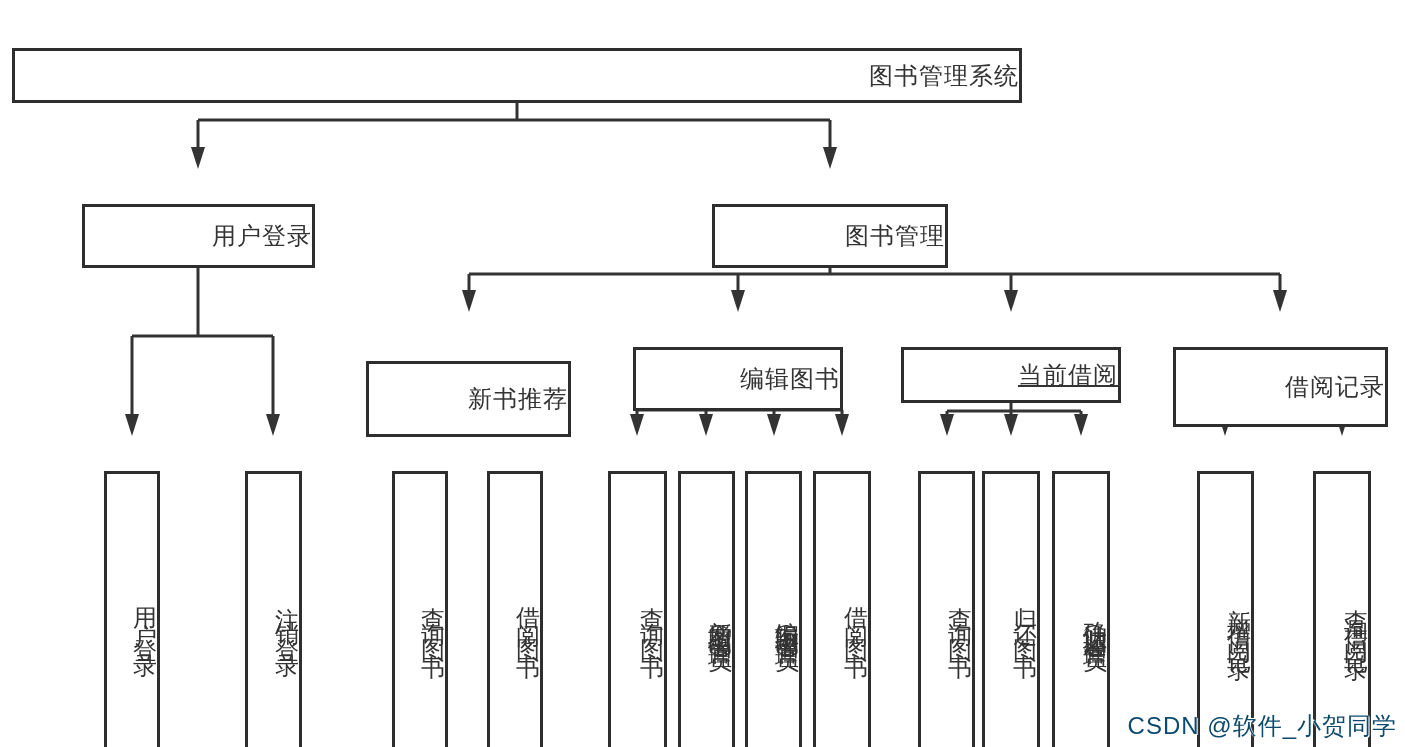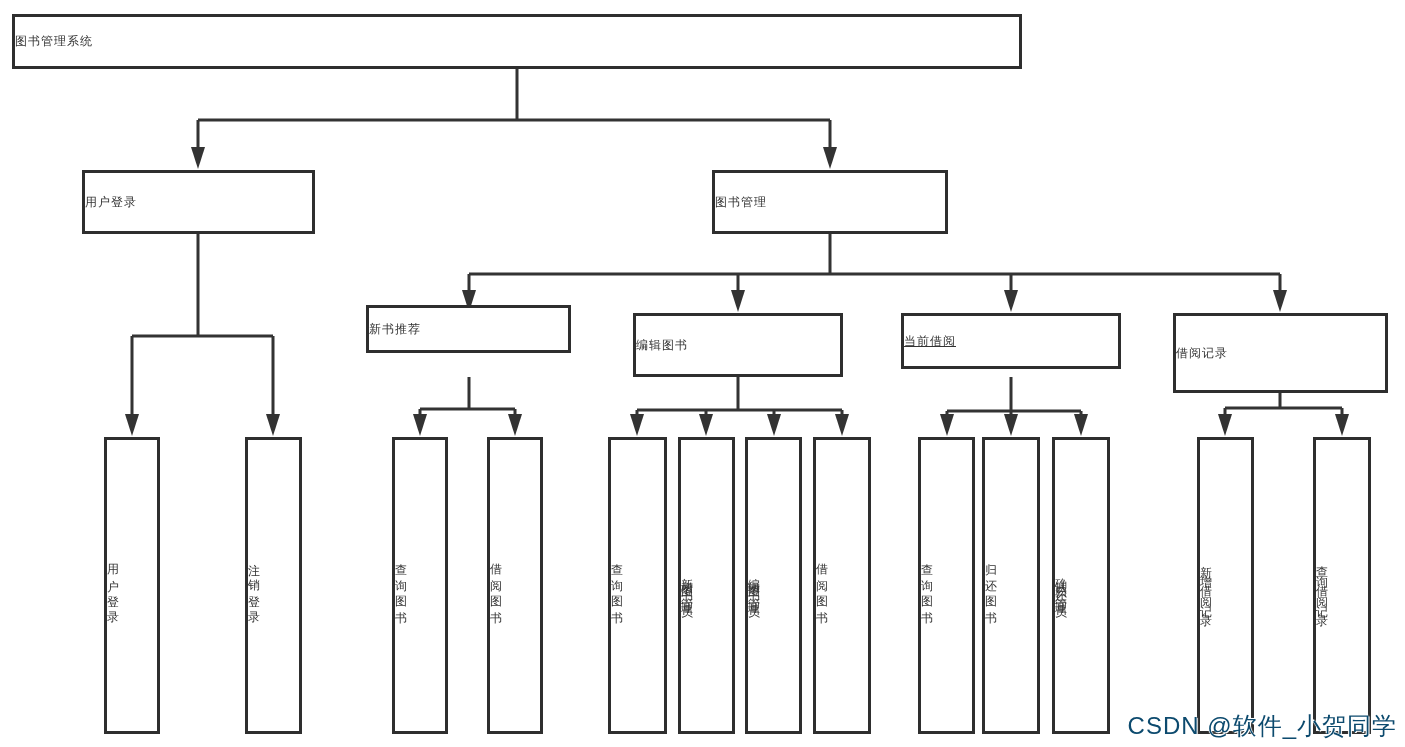--- a/index.html
+++ b/index.html
@@ -22,24 +22,25 @@
     z-index: 1;
   }
   .node {
     position: absolute;
     box-sizing: border-box;
     background: #ffffff;
     border: 3px solid #2e2e2e;
     color: #333333;
     display: flex;
     align-items: center;
-    justify-content: flex-start;
-    font-size: 12px;
+    justify-content: flex-end;
+    font-size: 24px;
     z-index: 2;
     letter-spacing: 1px;
+    margin-top: 34px;
   }
   .leaf span {
     writing-mode: vertical-rl;
     text-orientation: mixed;
     letter-spacing: 16px;
     line-height: 1;
     white-space: nowrap;
   }
   .leaf.l6 span { letter-spacing: 10px; }
   .leaf.l9 span { letter-spacing: 4px; }
@@ -95,21 +96,21 @@
     <span>图书管理系统</span>
   </div>
 
   <div class="node" style="left:82px; top:170px; width:233px; height:64px;">
     <span>用户登录</span>
   </div>
   <div class="node" style="left:712px; top:170px; width:236px; height:64px;">
     <span>图书管理</span>
   </div>
 
-  <div class="node" style="left:366px; top:305px; width:205px; height:48px;">
+  <div class="node" style="left:366px; top:327px; width:205px; height:76px;">
     <span>新书推荐</span>
   </div>
   <div class="node" style="left:633px; top:313px; width:210px; height:64px;">
     <span>编辑图书</span>
   </div>
   <div class="node" style="left:901px; top:313px; width:220px; height:56px;text-decoration:underline;">
     <span>当前借阅</span>
   </div>
   <div class="node" style="left:1173px; top:313px; width:215px; height:80px;">
     <span>借阅记录</span>

